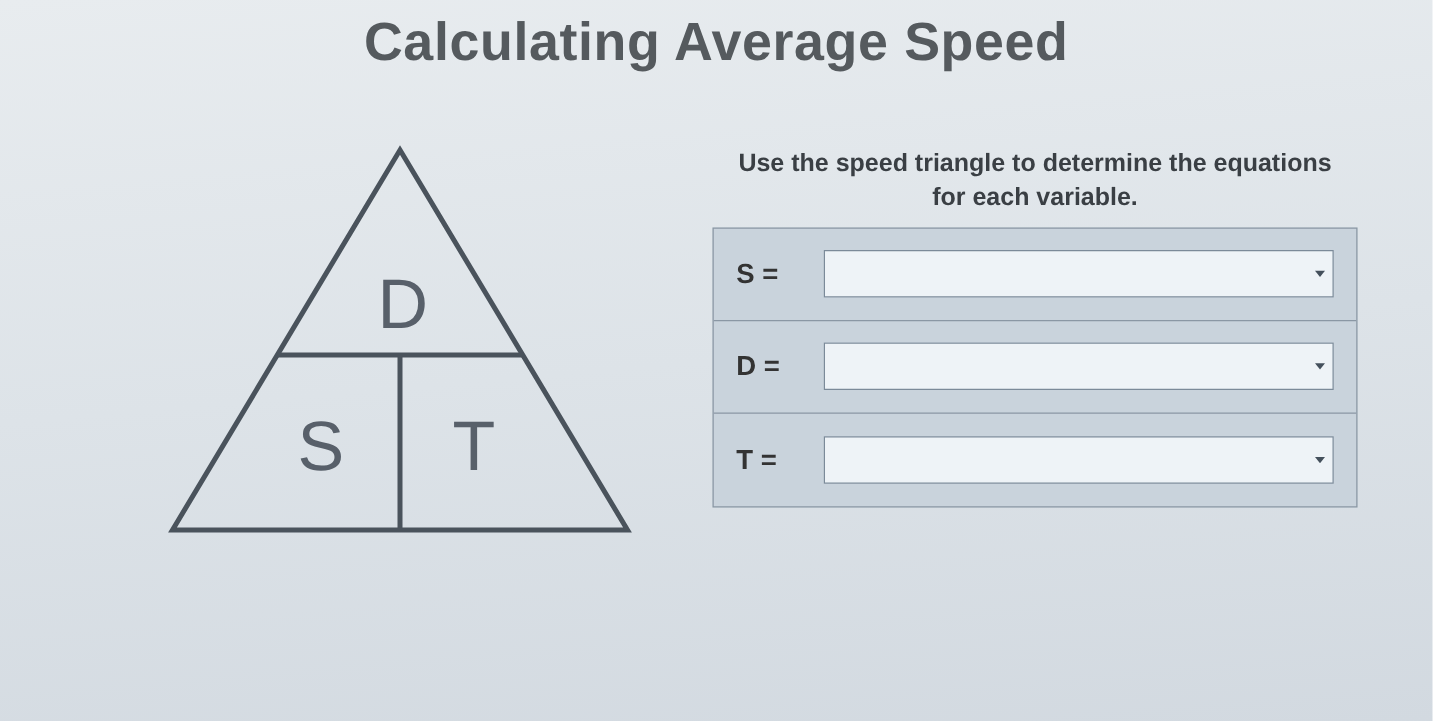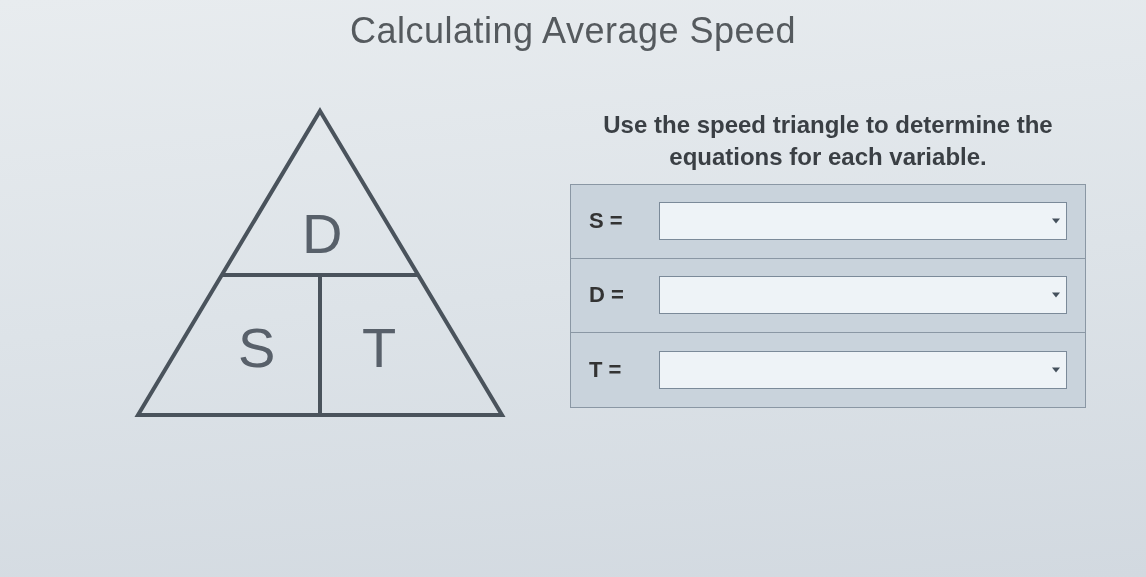--- a/index.html
+++ b/index.html
@@ -8,22 +8,22 @@
       height: 577px;
       background: linear-gradient(175deg, #e8ecef 0%, #dde3e8 50%, #d2d9e0 100%);
       font-family: Verdana, Geneva, sans-serif;
       overflow: hidden;
       position: relative;
     }
     .page-title {
       text-align: center;
       padding-top: 8px;
       color: #555a5e;
-      font-weight: 400;
-      font-size: 36px;
+      font-weight: 700;
+      font-size: 43px;
       line-height: 1.25;
       letter-spacing: 0.5px;
     }
     .content {
       display: flex;
       align-items: flex-start;
       padding: 50px 60px 0 130px;
       gap: 60px;
     }
     .triangle-wrap {
@@ -47,21 +47,21 @@
     .tri-t { top: 212px; left: 232px; }
 
     .right-col {
       flex: 1;
       padding-top: 6px;
     }
     .instruction {
       text-align: center;
       color: #3a3f44;
       font-weight: 700;
-      font-size: 24px;
+      font-size: 20px;
       line-height: 1.35;
       padding: 0 10px 10px 10px;
       font-family: Verdana, Geneva, sans-serif;
     }
     .eq-table {
       border: 1px solid #8a97a4;
       background: #c9d3dc;
     }
     .eq-row {
       display: flex;

